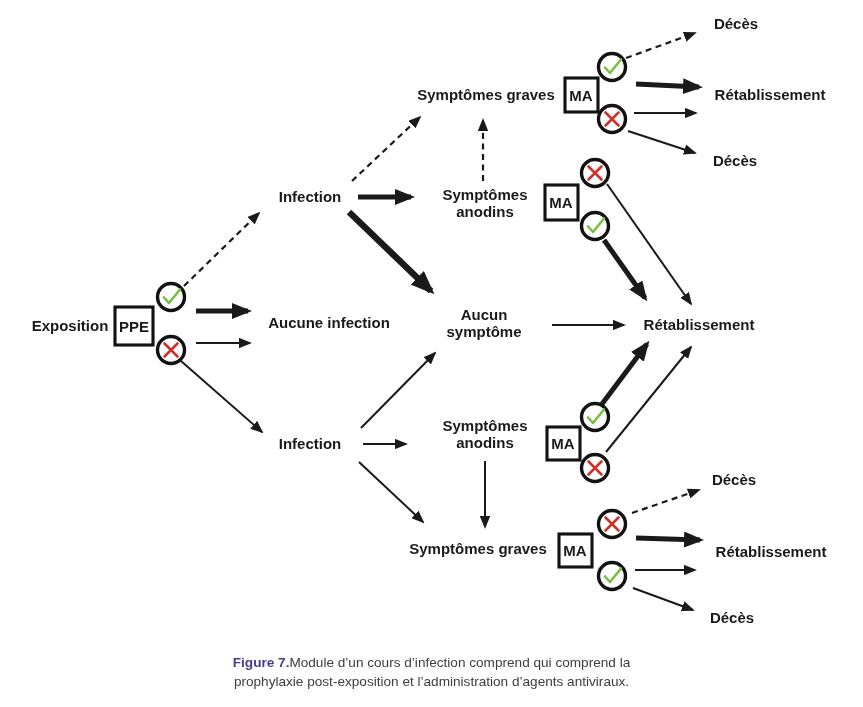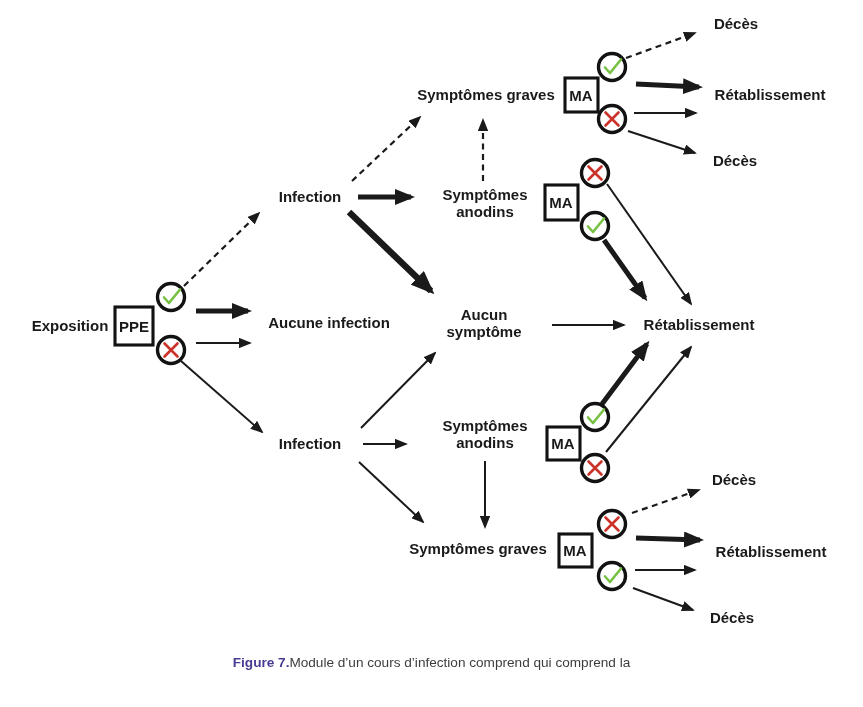--- a/index.html
+++ b/index.html
@@ -157,15 +157,16 @@
   <text class="lbl" x="735" y="166" text-anchor="middle">Décès</text>
   <text class="lbl" x="734" y="485" text-anchor="middle">Décès</text>
   <text class="lbl" x="771" y="557" text-anchor="middle">Rétablissement</text>
   <text class="lbl" x="732" y="623" text-anchor="middle">Décès</text>
 </svg>
 
 <div class="caption" style="color: rgb(61, 61, 61);">
   <div>
     <span class="cap-accent" style="color: rgb(70, 60, 148);">Figure 7.</span><span>Module d’un cours d’infection comprend qui comprend la</span>
   </div>
+  <div>prophylaxie post-exposition et l’administration d’agents antiviraux.</div>
 </div>
 
 </div>
 
 </body></html>

